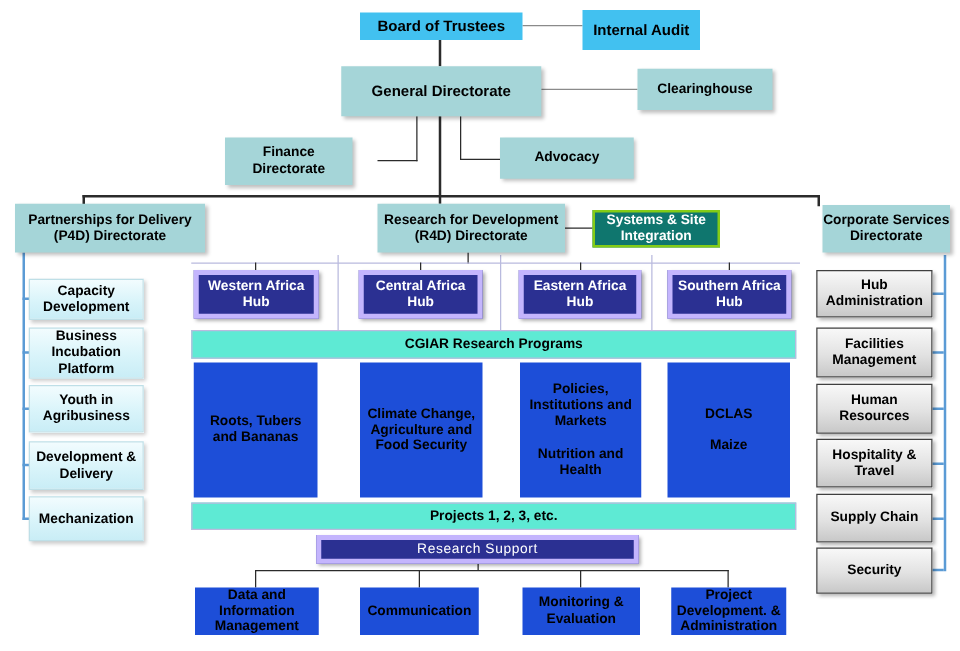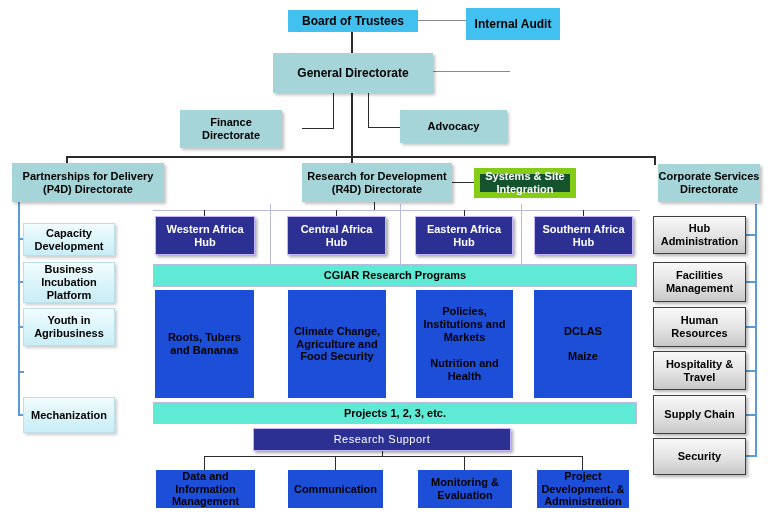--- a/index.html
+++ b/index.html
@@ -7,22 +7,22 @@
     position:relative;width:768px;height:521px;background:#ffffff;overflow:hidden;
     font-family:"Liberation Sans",sans-serif;color:#000;
   }
   .bx{
     position:absolute;display:flex;align-items:center;justify-content:center;
     text-align:center;font-weight:bold;font-size:11px;line-height:1.18;
     white-space:pre-line;box-sizing:border-box;
   }
   .blue{background:#42c1f0;}
   .teal{background:#a5d5d8;box-shadow:2px 2px 3px rgba(0,0,0,.25);}
-  .navy{background:#2b3092;color:#fff;border:1px solid #c4b5fd;box-shadow:2px 2px 3px rgba(0,0,0,.35);}
-  .navy2{background:#14532d;color:#fff;border:6px solid #84cc16;}
+  .navy{background:#2b3092;color:#fff;border:4px solid #c4b5fd;box-shadow:2px 2px 3px rgba(0,0,0,.35);}
+  .navy2{background:#0f766e;color:#fff;border:2px solid #84cc16;}
   .lav{background:#1d4ed8;}
   .bar{background:#5eead4;border:1px solid #b9bade;}
   .ltcy{background:linear-gradient(180deg,#f2fcfe 0%,#d9f4fa 55%,#c9edf6 100%);border:1px solid #bedfe7;box-shadow:2px 2px 3px rgba(0,0,0,.2);}
   .gray{background:linear-gradient(180deg,#f8f8f8 0%,#e2e2e2 55%,#c8c8c8 100%);border:1px solid #3f3f3f;box-shadow:2px 2px 3px rgba(0,0,0,.3);}
   .ln{position:absolute;background:#2b2b2b;}
   .ln.g{background:#8a8a8a;}
   .ln.lv{background:#b9bade;}
   .ln.bl{background:#5b9bd5;}
   .fs12{font-size:12px;}
   .rsw{font-weight:normal;letter-spacing:.5px;}
@@ -69,39 +69,42 @@
   <i class="ln bl" style="left:746px;top:234px;width:9px;height:2px"></i>
   <i class="ln bl" style="left:746px;top:281px;width:9px;height:2px"></i>
   <i class="ln bl" style="left:746px;top:326px;width:9px;height:2px"></i>
   <i class="ln bl" style="left:746px;top:370px;width:9px;height:2px"></i>
   <i class="ln bl" style="left:746px;top:414px;width:9px;height:2px"></i>
   <i class="ln bl" style="left:746px;top:455px;width:9px;height:2px"></i>
 
   <div class="bx blue fs12" style="left:288px;top:10px;width:130px;height:22px">Board of Trustees</div>
   <div class="bx blue fs12" style="left:466px;top:8px;width:94px;height:32px">Internal Audit</div>
   <div class="bx teal fs12" style="left:273px;top:53px;width:160px;height:40px">General Directorate</div>
+  <div class="bx teal" style="left:510px;top:55px;width:108px;height:33px">Clearinghouse</div>
   <div class="bx teal" style="left:180px;top:110px;width:102px;height:38px">Finance Directorate</div>
   <div class="bx teal" style="left:400px;top:110px;width:107px;height:33px">Advocacy</div>
 
   <div class="bx teal" style="left:12px;top:163px;width:152px;height:39px">Partnerships for Delivery
 (P4D) Directorate</div>
   <div class="bx teal" style="left:302px;top:163px;width:150px;height:39px">Research for Development
 (R4D) Directorate</div>
   <div class="bx navy2" style="left:474px;top:168px;width:102px;height:30px">Systems &amp; Site
 Integration</div>
   <div class="bx teal" style="left:658px;top:164px;width:102px;height:38px">Corporate Services
 Directorate</div>
 
   <div class="bx ltcy" style="left:23px;top:223px;width:92px;height:33px">Capacity
 Development</div>
   <div class="bx ltcy" style="left:23px;top:262px;width:92px;height:41px">Business
 Incubation
 Platform</div>
   <div class="bx ltcy" style="left:23px;top:308px;width:92px;height:38px">Youth in
 Agribusiness</div>
+  <div class="bx ltcy" style="left:23px;top:353px;width:92px;height:39px">Development &amp;
+Delivery</div>
   <div class="bx ltcy" style="left:23px;top:397px;width:92px;height:36px">Mechanization</div>
 
   <div class="bx navy" style="left:155px;top:216px;width:100px;height:39px">Western Africa
 Hub</div>
   <div class="bx navy" style="left:287px;top:216px;width:99px;height:39px">Central Africa
 Hub</div>
   <div class="bx navy" style="left:415px;top:216px;width:98px;height:39px">Eastern Africa
 Hub</div>
   <div class="bx navy" style="left:534px;top:216px;width:99px;height:39px">Southern Africa
 Hub</div>

